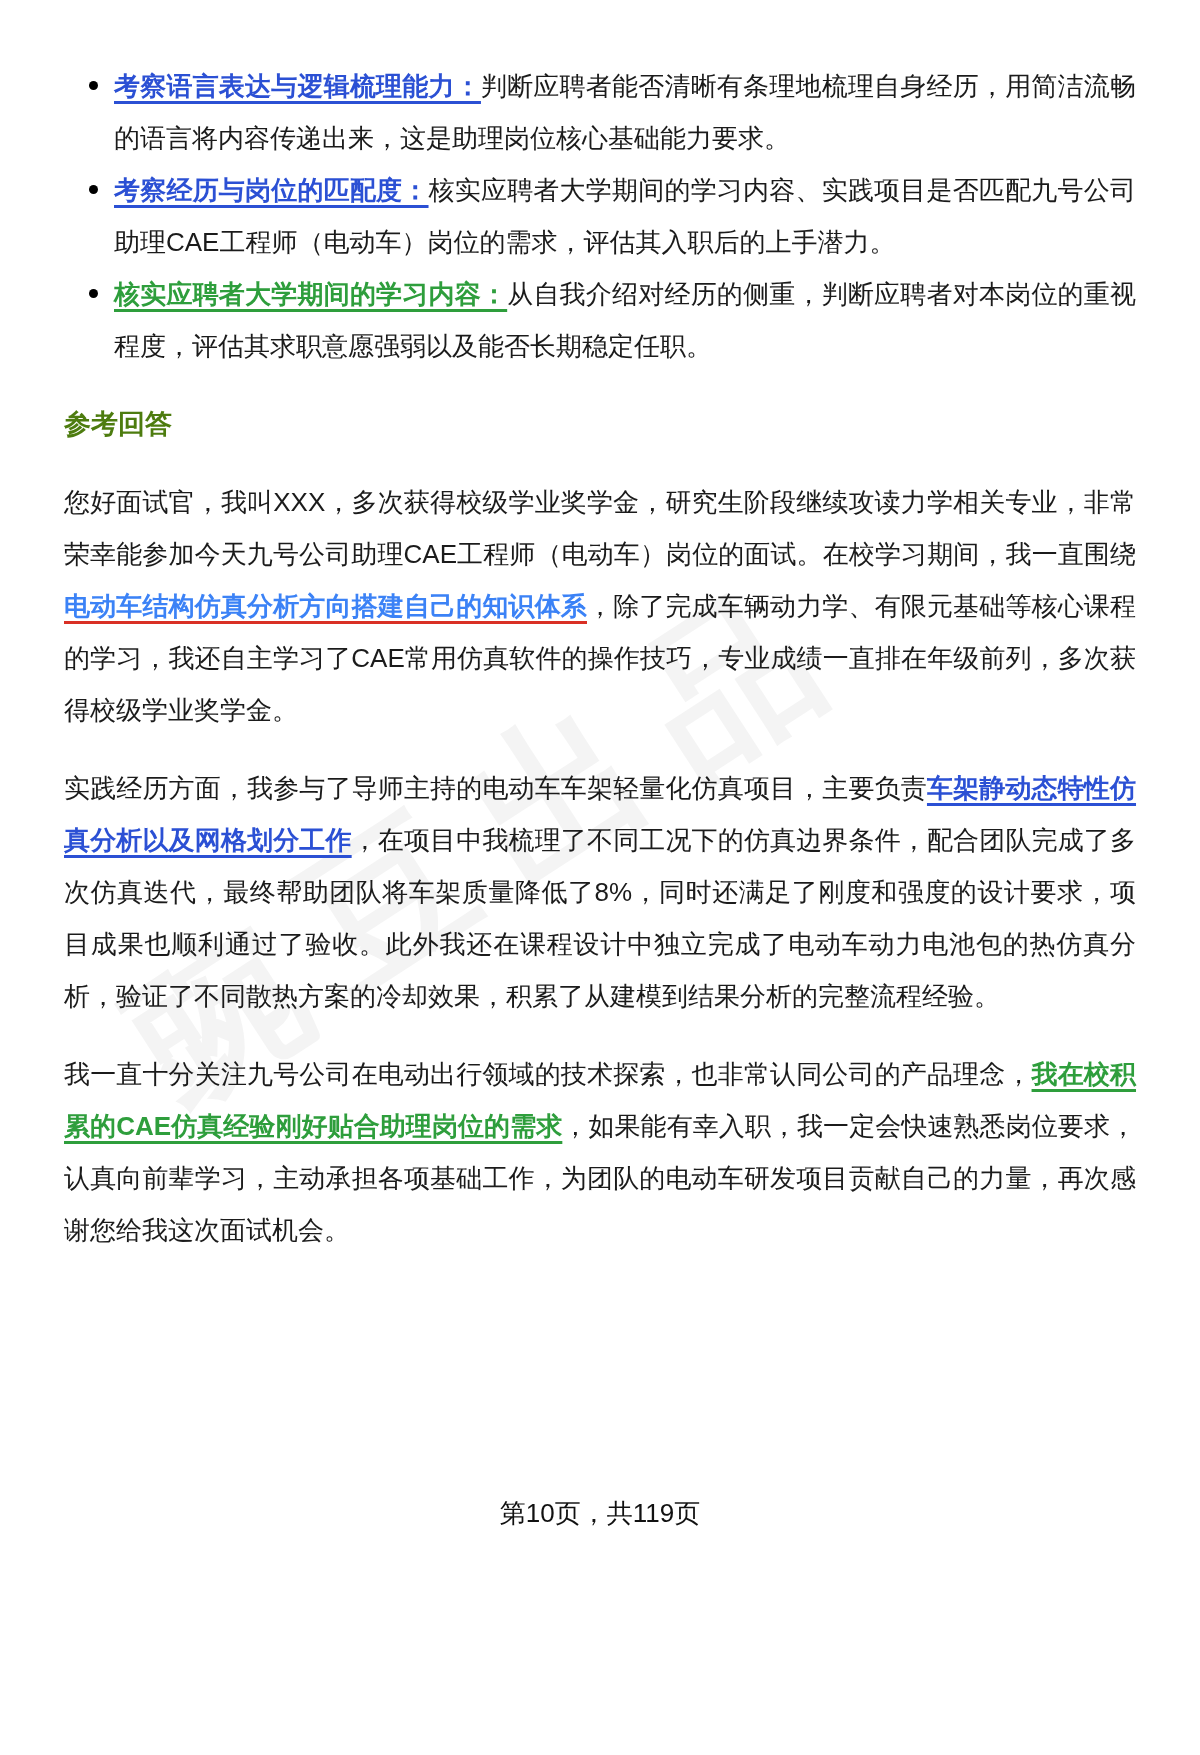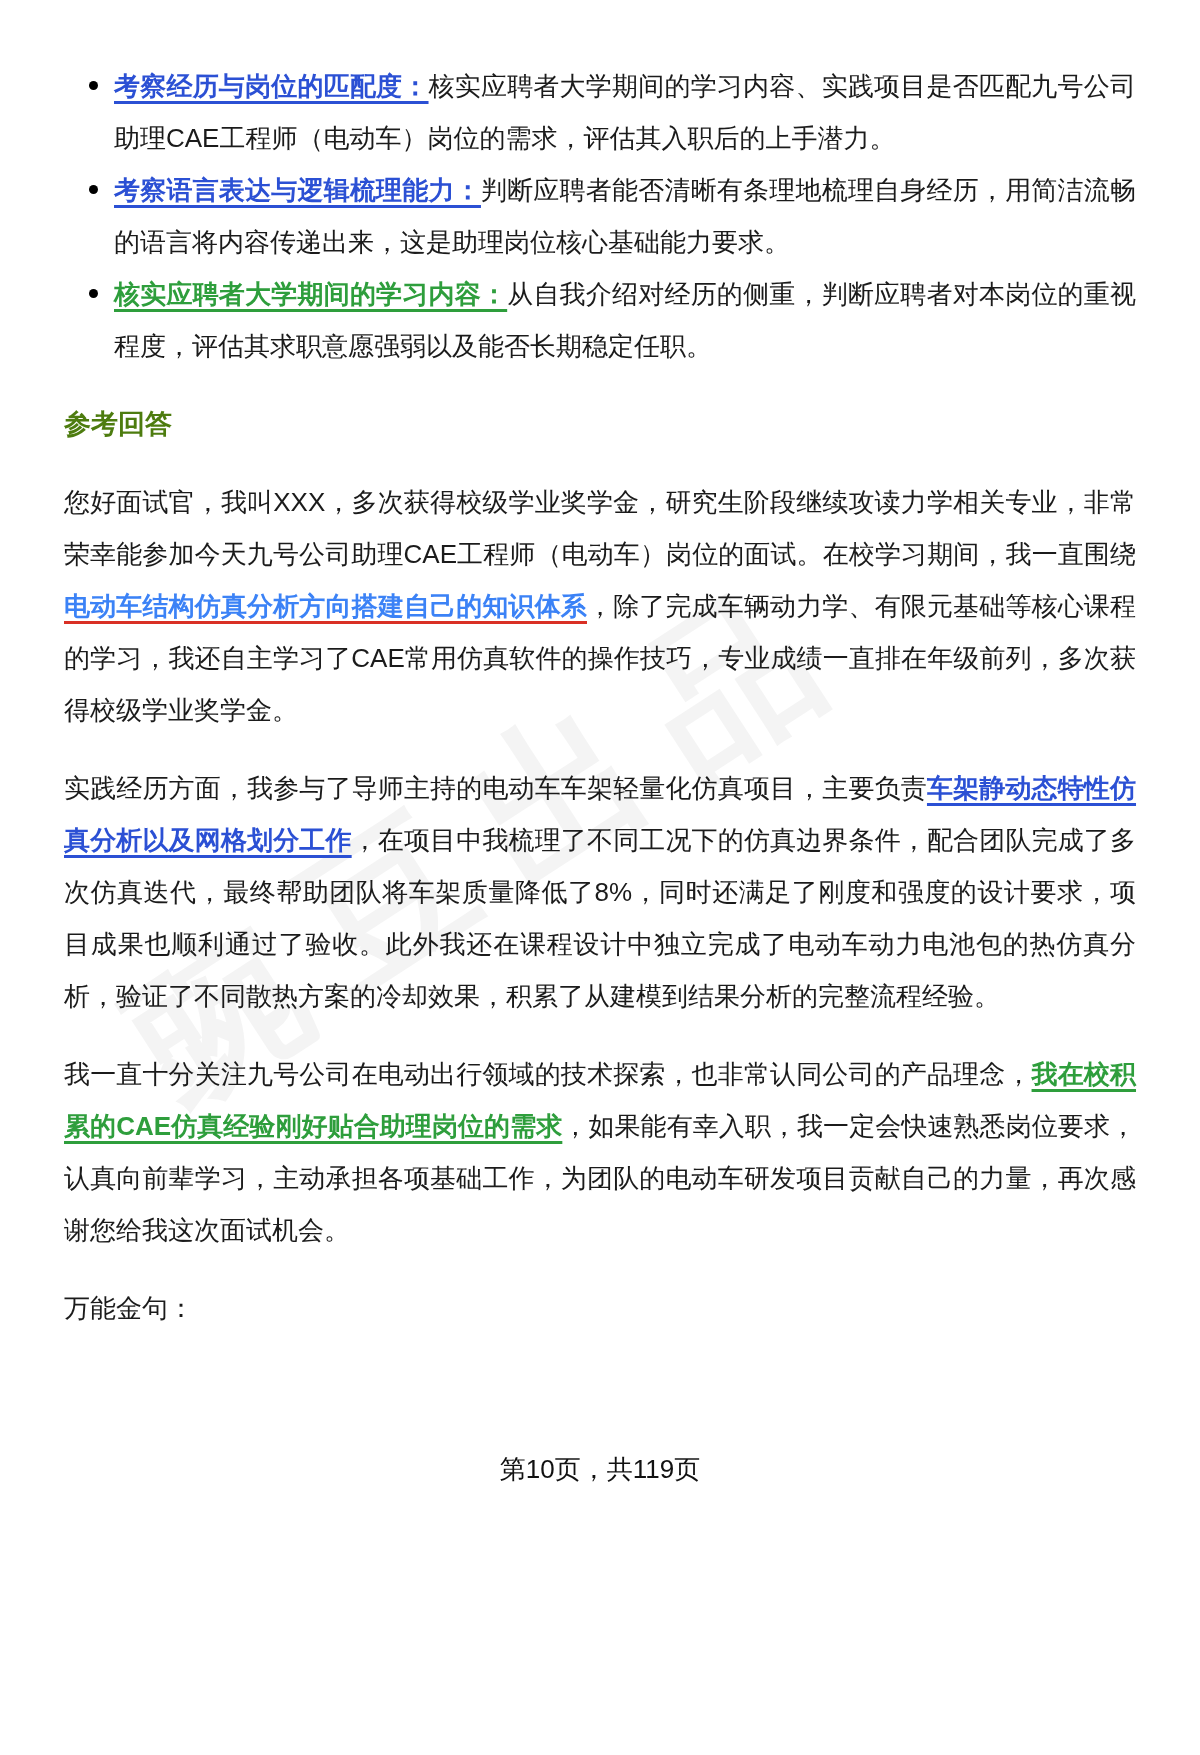--- a/index.html
+++ b/index.html
@@ -81,59 +81,58 @@
   }
   .label-line {
     margin-top: 26px;
     font-size: 26px;
     line-height: 52px;
     color: #1b1b1b;
   }
   .footer {
     position: absolute;
     left: 0;
-    top: 1452px;
+    top: 1496px;
     width: 100%;
     text-align: center;
     font-size: 26px;
     color: #111;
     z-index: 1;
   }
 </style>
 </head>
 <body>
 
 <div class="page">
 
   <div class="watermark">豌豆出品</div>
 
   <div class="content">
 
     <ul class="bullet-list">
       <li class="bullet-item">
         <span class="marker"></span>
-        <p class="bullet-text"><span class="em em-blue">考察经历与岗位的匹配度：</span><span>核实应聘者大学期间的学习内容、实践项目是否匹配九号公司助理CAE工程师（电动车）岗位的需求，评估其入职后的上手潜力。</span></p>
+        <p class="bullet-text"><span class="em em-blue">考察语言表达与逻辑梳理能力：</span><span>判断应聘者能否清晰有条理地梳理自身经历，用简洁流畅的语言将内容传递出来，这是助理岗位核心基础能力要求。</span></p>
       </li>
       <li class="bullet-item">
         <span class="marker"></span>
-        <p class="bullet-text"><span class="em em-blue">考察语言表达与逻辑梳理能力：</span><span>判断应聘者能否清晰有条理地梳理自身经历，用简洁流畅的语言将内容传递出来，这是助理岗位核心基础能力要求。</span></p>
+        <p class="bullet-text"><span class="em em-blue">考察经历与岗位的匹配度：</span><span>核实应聘者大学期间的学习内容、实践项目是否匹配九号公司助理CAE工程师（电动车）岗位的需求，评估其入职后的上手潜力。</span></p>
       </li>
       <li class="bullet-item">
         <span class="marker"></span>
         <p class="bullet-text"><span class="em em-green">核实应聘者大学期间的学习内容：</span><span>从自我介绍对经历的侧重，判断应聘者对本岗位的重视程度，评估其求职意愿强弱以及能否长期稳定任职。</span></p>
       </li>
     </ul>
 
     <h2 class="heading">参考回答</h2>
 
     <p class="para"><span>您好面试官，我叫XXX，多次获得校级学业奖学金，研究生阶段继续攻读力学相关专业，非常荣幸能参加今天九号公司助理CAE工程师（电动车）岗位的面试。在校学习期间，我一直围绕</span><span class="em em-red">电动车结构仿真分析方向搭建自己的知识体系</span><span>，除了完成车辆动力学、有限元基础等核心课程的学习，我还自主学习了CAE常用仿真软件的操作技巧，专业成绩一直排在年级前列，多次获得校级学业奖学金。</span></p>
 
     <p class="para"><span>实践经历方面，我参与了导师主持的电动车车架轻量化仿真项目，主要负责</span><span class="em em-blue">车架静动态特性仿真分析以及网格划分工作</span><span>，在项目中我梳理了不同工况下的仿真边界条件，配合团队完成了多次仿真迭代，最终帮助团队将车架质量降低了8%，同时还满足了刚度和强度的设计要求，项目成果也顺利通过了验收。此外我还在课程设计中独立完成了电动车动力电池包的热仿真分析，验证了不同散热方案的冷却效果，积累了从建模到结果分析的完整流程经验。</span></p>
 
     <p class="para"><span>我一直十分关注九号公司在电动出行领域的技术探索，也非常认同公司的产品理念，</span><span class="em em-green">我在校积累的CAE仿真经验刚好贴合助理岗位的需求</span><span>，如果能有幸入职，我一定会快速熟悉岗位要求，认真向前辈学习，主动承担各项基础工作，为团队的电动车研发项目贡献自己的力量，再次感谢您给我这次面试机会。</span></p>
 
-    <p class="label-line">万能金句：</p>
 
   </div>
 
   <div class="footer">第10页，共119页</div>
 
 </div>
 
 </body></html>

